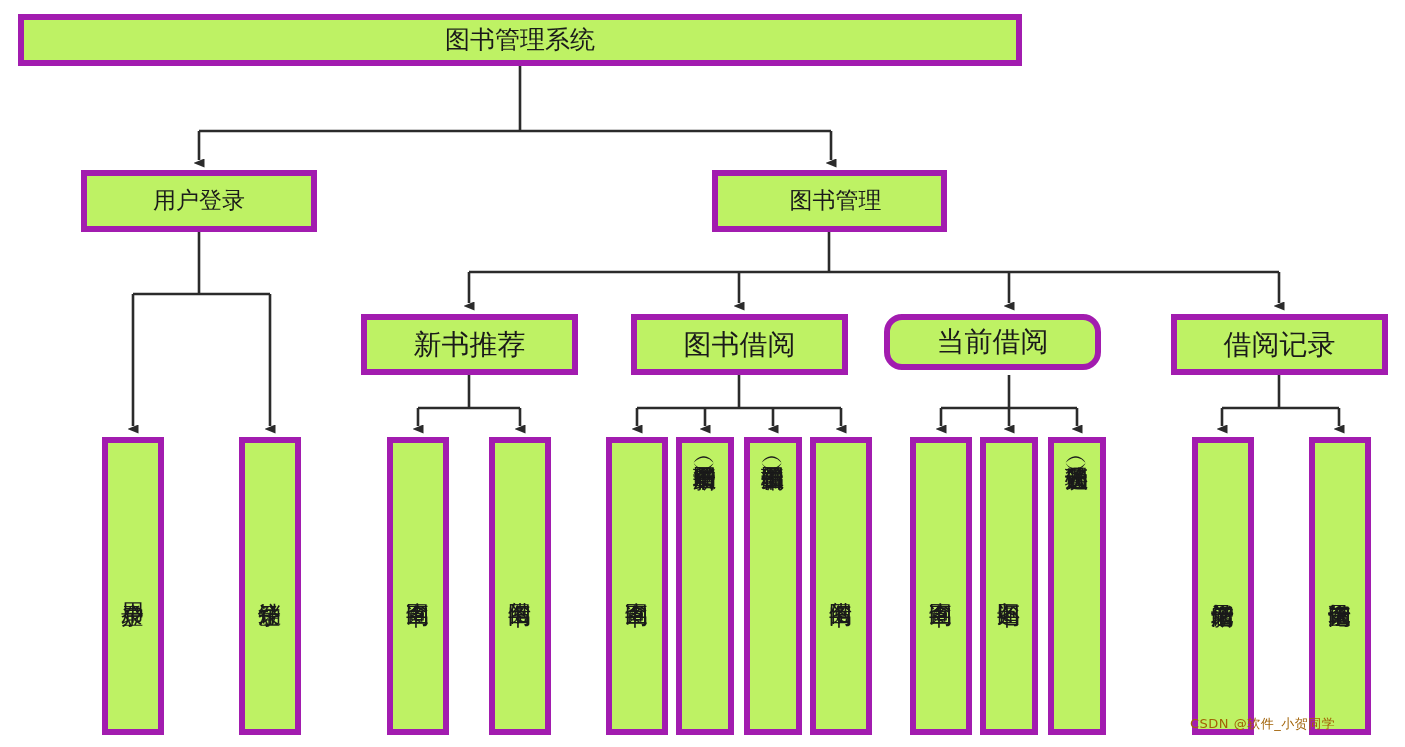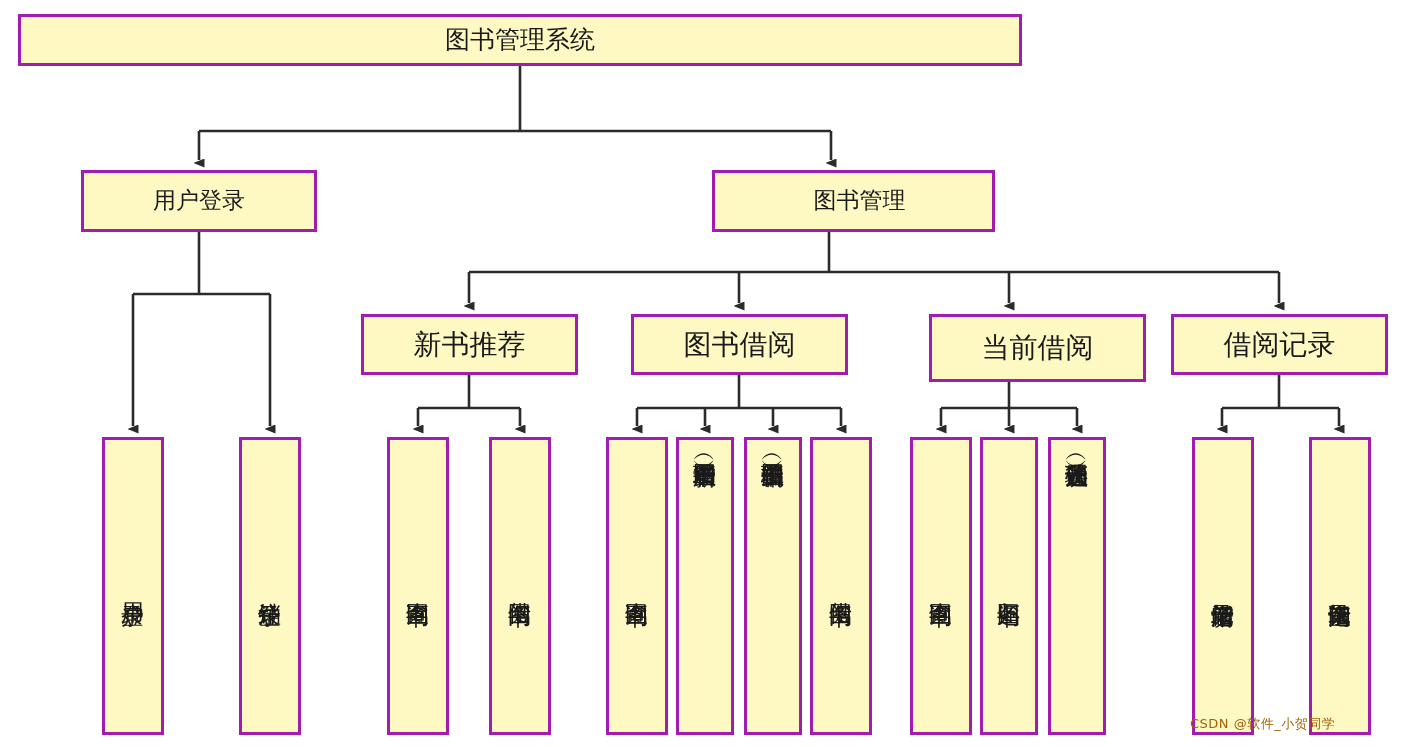--- a/index.html
+++ b/index.html
@@ -22,22 +22,22 @@
     position: absolute;
     left: 0;
     top: 0;
     width: 1405px;
     height: 747px;
     pointer-events: none;
   }
   .node {
     position: absolute;
     box-sizing: border-box;
-    background: #fef9c3;
-    border: 3px solid #a21caf;
+    background: #bef264;
+    border: 6px solid #a21caf;
     display: flex;
     align-items: center;
     justify-content: center;
     color: #1a1a1a;
   }
   .node.level0 { font-size: 25px; }
   .node.level1 { font-size: 23px; }
   .node.level2 { font-size: 28px; }
   .node-label {
     line-height: 1.18;
@@ -131,33 +131,33 @@
   </svg>
 
   <div class="node level0" style="left:18px; top:14px; width:1004px; height:52px;">
     <span class="node-label">图书管理系统</span>
   </div>
 
   <div class="node level1" style="left:81px; top:170px; width:236px; height:62px;">
     <span class="node-label">用户登录</span>
   </div>
 
-  <div class="node level1" style="left:712px; top:170px; width:283px; height:62px;padding-left:12px;">
+  <div class="node level1" style="left:712px; top:170px; width:235px; height:62px;padding-left:12px;">
     <span class="node-label">图书管理</span>
   </div>
 
   <div class="node level2" style="left:361px; top:314px; width:217px; height:61px;">
     <span class="node-label">新书推荐</span>
   </div>
 
   <div class="node level2" style="left:631px; top:314px; width:217px; height:61px;align-items:center;">
     <span class="node-label">图书借阅</span>
   </div>
 
-  <div class="node level2" style="left:929px; top:314px; width:217px; height:68px;">
+  <div class="node level2" style="left:884px; top:314px; width:217px; height:56px;border-radius:18px;">
     <span class="node-label">当前借阅</span>
   </div>
 
   <div class="node level2" style="left:1171px; top:314px; width:217px; height:61px;">
     <span class="node-label">借阅记录</span>
   </div>
 
   <div class="node leaf" style="left:102px; top:437px; width:62px; height:298px;">
     <span class="node-label">用户登录</span>
   </div>

